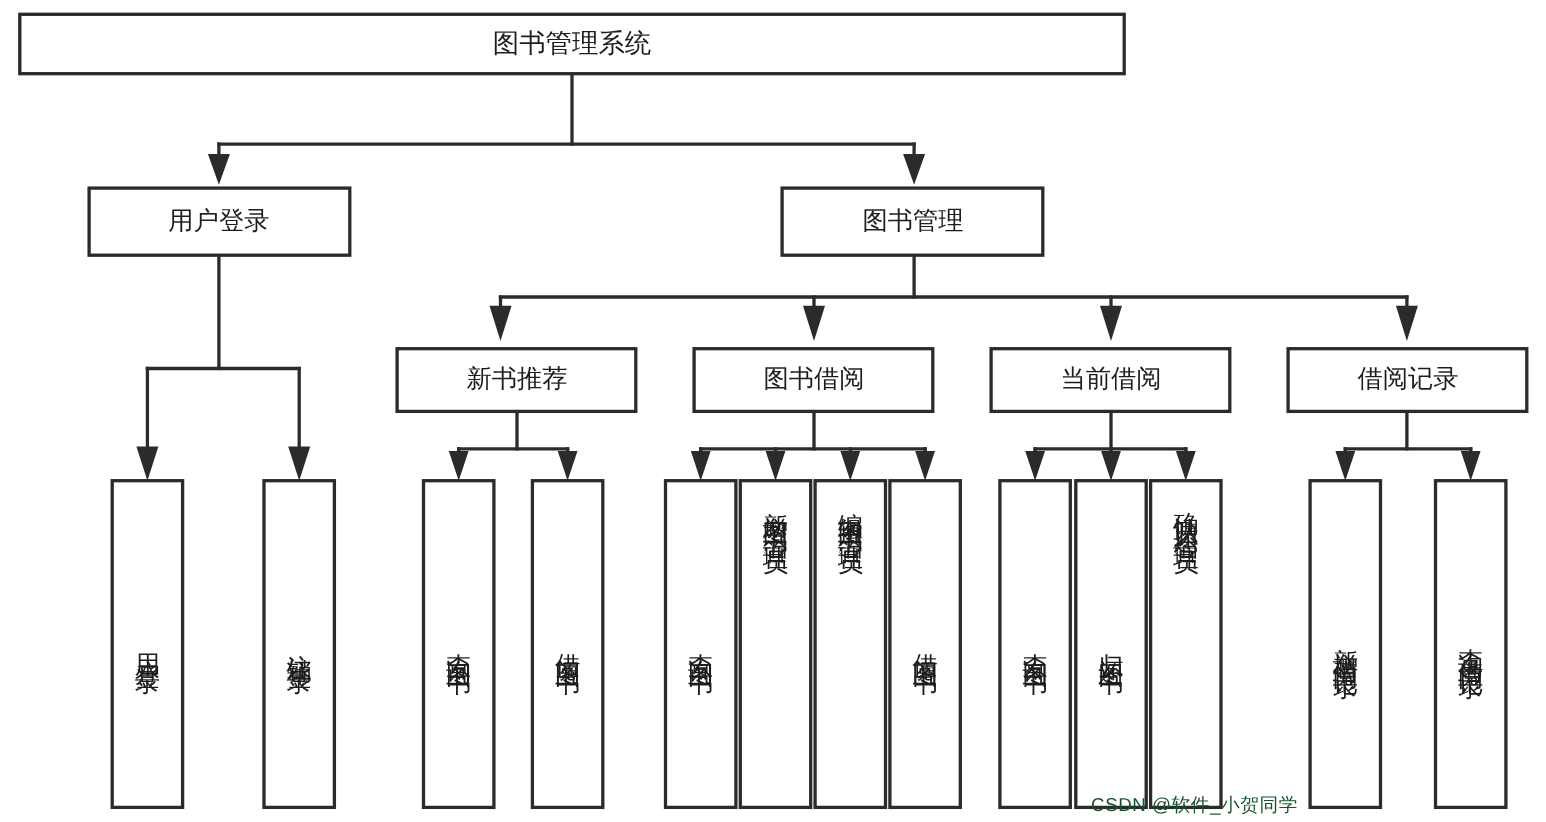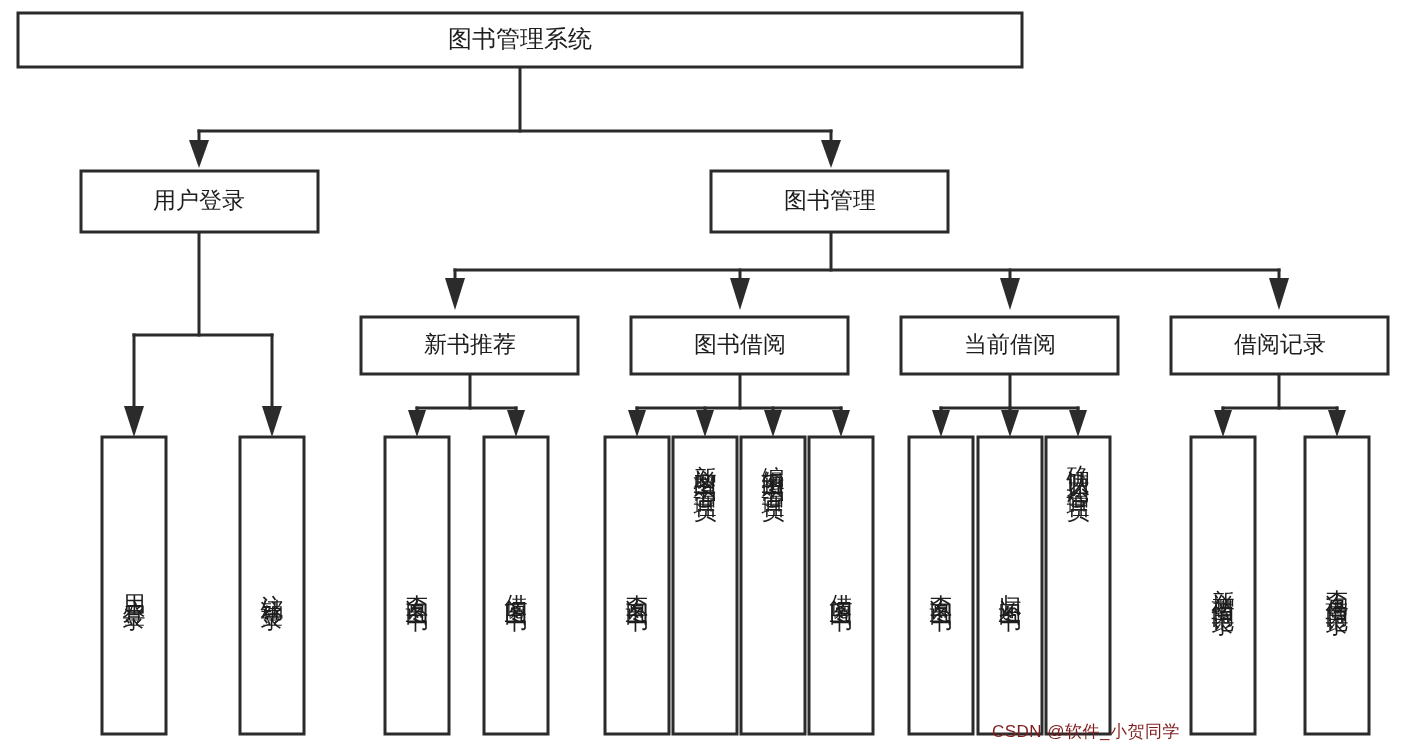--- a/index.html
+++ b/index.html
@@ -71,21 +71,21 @@
     line-height: 1;
     color: #1d1d1d;
     white-space: nowrap;
   }
   .watermark {
     position: absolute;
     right: 8px;
     bottom: 4px;
     font-family: "Liberation Sans", "DejaVu Sans", sans-serif;
     font-size: 17px;
-    color: #7f1d1d;
+    color: #14532d;
     letter-spacing: 0.5px;
     white-space: nowrap;
   }
 </style>
 </head>
 <body>
 
 <div id="diagram-root">
 
   <svg class="diagram-canvas" viewBox="0 0 1405 747" xmlns="http://www.w3.org/2000/svg">

